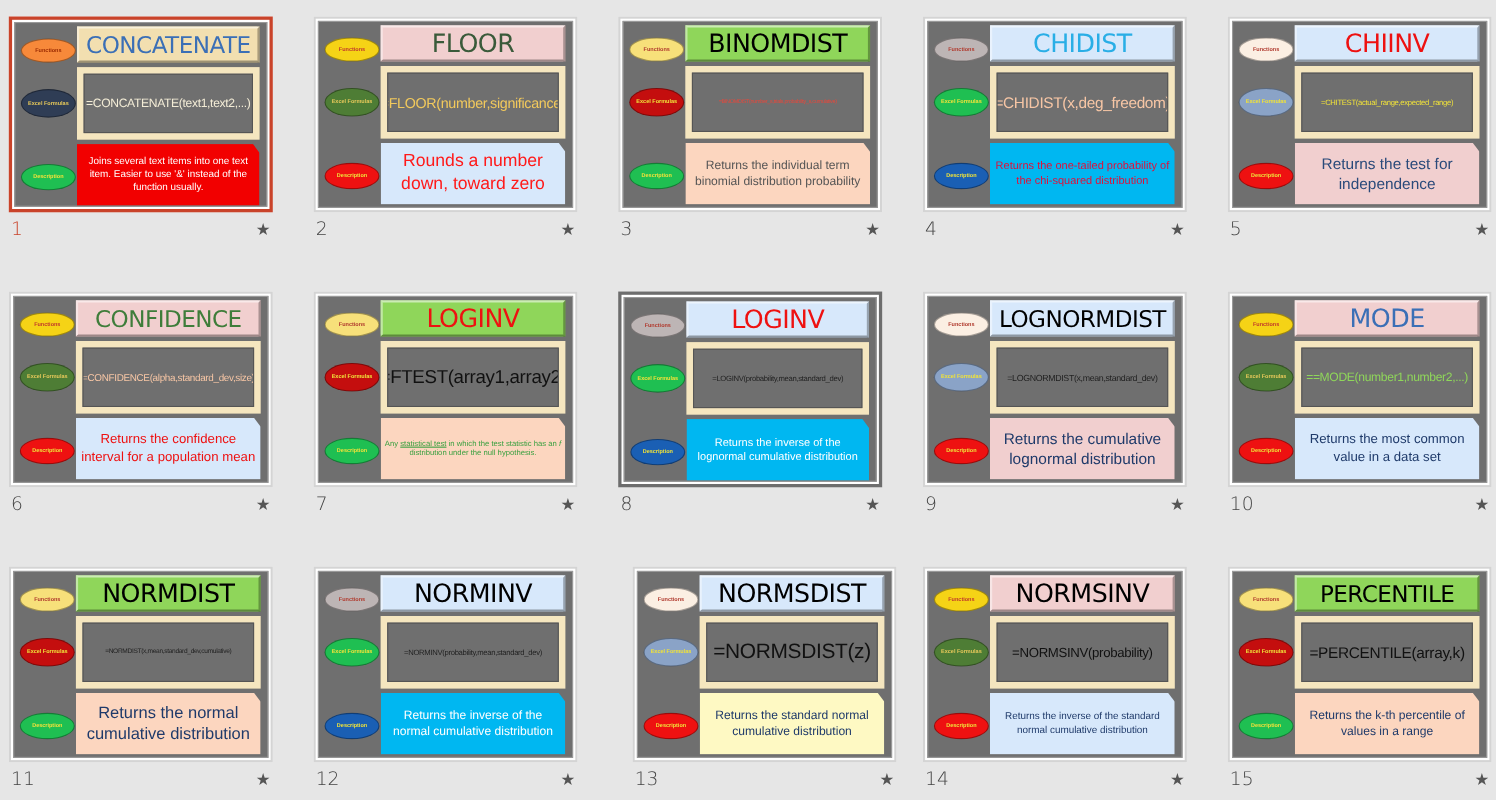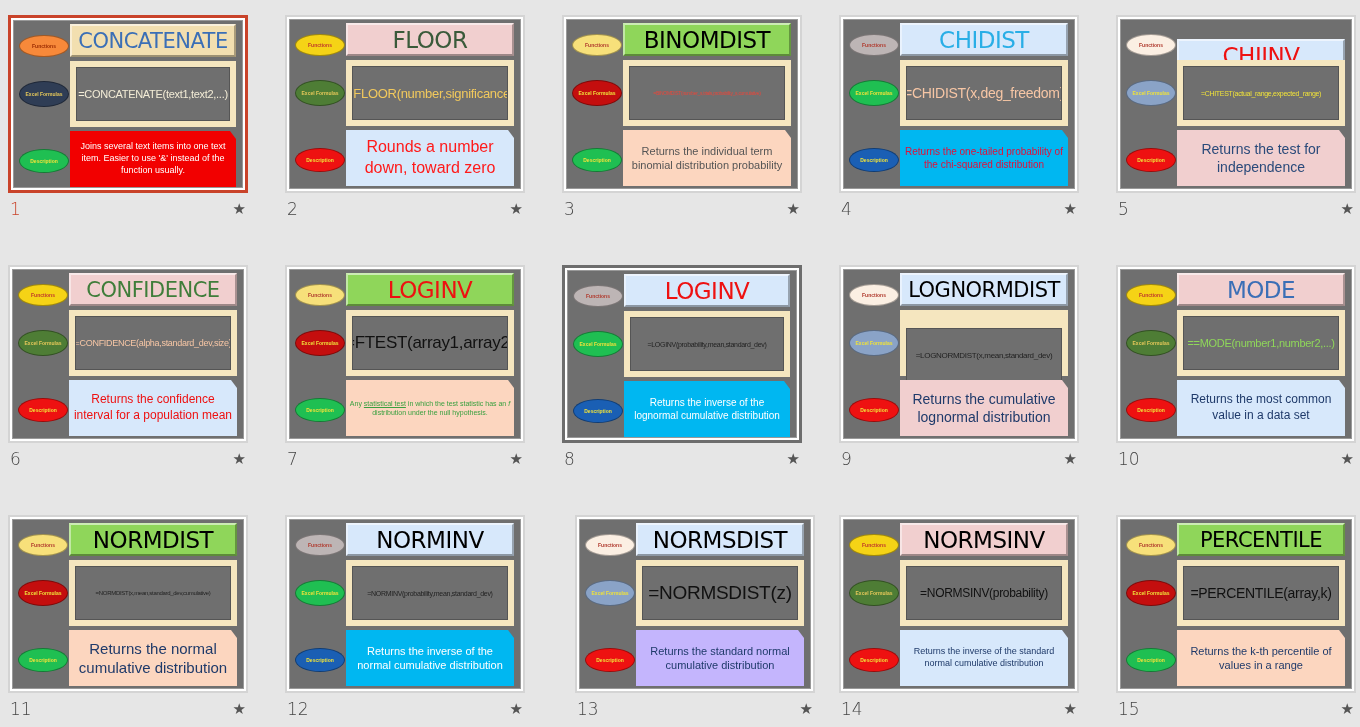--- a/index.html
+++ b/index.html
@@ -90,21 +90,21 @@
     </div>
     <div class="slide-number">4</div>
     <div class="star-icon">★</div>
   </div>
     <div class="cell" style="left: 1116px; top: 15px;">
     <div class="thumb-frame">
       <div class="slide">
         <div class="oval o1" style="background: rgb(251, 239, 227); color: rgb(176, 58, 46);">Functions</div>
         <div class="oval o2" style="background: rgb(138, 163, 199); color: rgb(240, 226, 58);">Excel Formulas</div>
         <div class="oval o3" style="background: rgb(238, 17, 17); color: rgb(240, 226, 58);">Description</div>
-        <div class="title-box" style="color: rgb(238, 17, 17); background: rgb(215, 232, 251); margin-top: 16px;">CHIINV</div>
+        <div class="title-box" style="color: rgb(238, 17, 17); background: rgb(215, 232, 251);">CHIINV</div>
         <div class="formula-outer">
           <div class="formula-inner" style="color: rgb(240, 226, 58); font-size: 7px;">=CHITEST(actual_range,expected_range)</div>
         </div>
         <div class="desc-box" style="color: rgb(42, 74, 122); background: rgb(241, 207, 207); font-size: 14px;">Returns the test for independence</div>
       </div>
     </div>
     <div class="slide-number">5</div>
     <div class="star-icon">★</div>
   </div>
     <div class="cell" style="left: 8px; top: 265px;">
@@ -158,21 +158,21 @@
     <div class="star-icon">★</div>
   </div>
     <div class="cell" style="left: 839px; top: 265px;">
     <div class="thumb-frame">
       <div class="slide">
         <div class="oval o1" style="background: rgb(251, 239, 227); color: rgb(176, 58, 46);">Functions</div>
         <div class="oval o2" style="background: rgb(138, 163, 199); color: rgb(240, 226, 58);">Excel Formulas</div>
         <div class="oval o3" style="background: rgb(238, 17, 17); color: rgb(240, 226, 58);">Description</div>
         <div class="title-box" style="color: rgb(0, 0, 0); background: rgb(215, 232, 251); font-size: 21px;">LOGNORMDIST</div>
         <div class="formula-outer">
-          <div class="formula-inner" style="color: rgb(34, 34, 34); font-size: 8px; margin-top: 12px;">=LOGNORMDIST(x,mean,standard_dev)</div>
+          <div class="formula-inner" style="color: rgb(34, 34, 34); font-size: 8px;">=LOGNORMDIST(x,mean,standard_dev)</div>
         </div>
         <div class="desc-box" style="color: rgb(31, 58, 106); background: rgb(241, 207, 207); font-size: 14px;">Returns the cumulative lognormal distribution</div>
       </div>
     </div>
     <div class="slide-number">9</div>
     <div class="star-icon">★</div>
   </div>
     <div class="cell" style="left: 1116px; top: 265px;">
     <div class="thumb-frame">
       <div class="slide">
@@ -224,21 +224,21 @@
     <div class="cell" style="left: 575px; top: 515px;">
     <div class="thumb-frame">
       <div class="slide">
         <div class="oval o1" style="background: rgb(251, 239, 227); color: rgb(176, 58, 46);">Functions</div>
         <div class="oval o2" style="background: rgb(138, 163, 199); color: rgb(240, 226, 58);">Excel Formulas</div>
         <div class="oval o3" style="background: rgb(238, 17, 17); color: rgb(240, 226, 58);">Description</div>
         <div class="title-box" style="color: rgb(0, 0, 0); background: rgb(215, 232, 251);">NORMSDIST</div>
         <div class="formula-outer">
           <div class="formula-inner" style="color: rgb(17, 17, 17); font-size: 19px;">=NORMSDIST(z)</div>
         </div>
-        <div class="desc-box" style="color: rgb(31, 58, 106); background: #c4b5fd; font-size: 11px; text-align: center;">Returns the standard normal cumulative distribution</div>
+        <div class="desc-box" style="color: rgb(31, 58, 106); background: #fef9c3; font-size: 11px; text-align: center;">Returns the standard normal cumulative distribution</div>
       </div>
     </div>
     <div class="slide-number">13</div>
     <div class="star-icon">★</div>
   </div>
     <div class="cell" style="left: 839px; top: 515px;">
     <div class="thumb-frame">
       <div class="slide">
         <div class="oval o1" style="background: rgb(245, 211, 22); color: rgb(192, 57, 43);">Functions</div>
         <div class="oval o2" style="background: rgb(78, 125, 53); color: rgb(230, 200, 90);">Excel Formulas</div>

